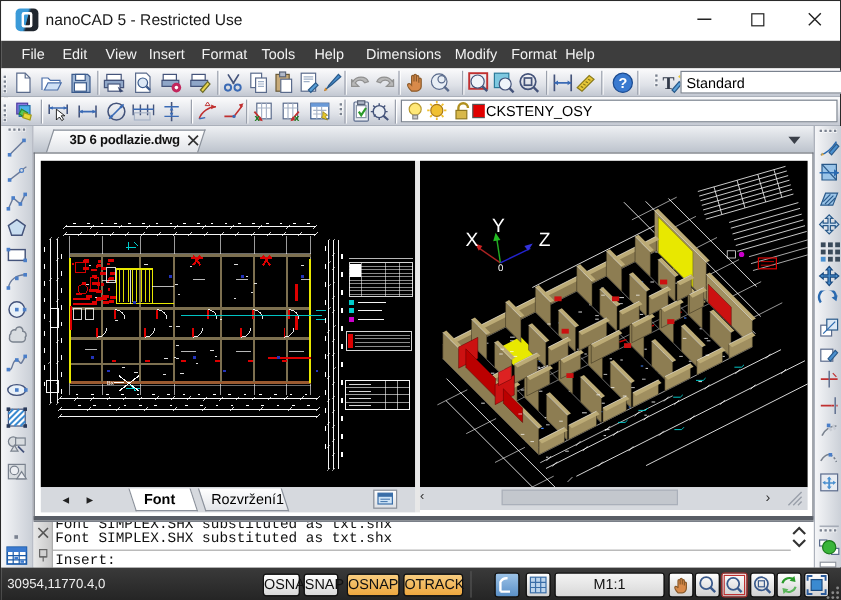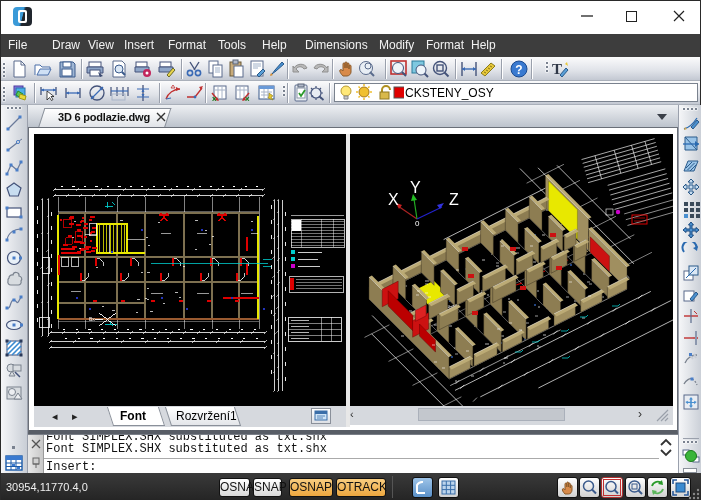--- a/index.html
+++ b/index.html
@@ -31,30 +31,31 @@
 .sbtn{position:absolute;top:5px;height:19px;border-radius:3px;border:1px solid #111;background:linear-gradient(#ffffff,#d8d8d8);color:#111;font-size:12px;text-align:center;line-height:17px}
 .sbtn.on{background:linear-gradient(#f8cd80,#eda73f)}
 .ibtn{position:absolute;top:4px;width:21px;height:21px;border-radius:3px;border:1px solid #111;background:linear-gradient(#ffffff,#d0d0d0)}
 </style></head><body>
 <div id="app">
     <div class="abs" id="titlebar"></div>
     <div class="abs" style="left:12px;top:6px;width:19px;height:19px;border-radius:4px;background:linear-gradient(105deg,#3a9ad8 45%,#20262e 55%)">
       <div class="abs" style="left:5px;top:3px;width:9px;height:13px;border-radius:2px;background:#fff"></div>
       <div class="abs" style="left:7px;top:5px;width:5px;height:9px;border-radius:1px;background:linear-gradient(105deg,#3a9ad8 45%,#20262e 55%)"></div>
     </div>
+    <div class="abs" id="title-text">nanoCAD 5 - Restricted Use</div>
     <svg class="abs" style="left:580px;top:14px" width="12" height="2" viewBox="0 0 12 2">
       <path d="M0 1h12" stroke="#222" stroke-width="1.3"></path>
     </svg>
     <div class="abs" style="left:625px;top:10px;width:11px;height:11px;border:1px solid #222"></div>
     <svg class="abs" style="left:672px;top:9px" width="12" height="12" viewBox="0 0 12 12">
       <path d="M1 1l10 10M11 1L1 11" stroke="#222" stroke-width="1.2"></path>
     </svg>
     <div class="abs" id="menubar">
-      <div class="mi" style="left:7px">File</div>
-      <div class="mi" style="left:51px">Draw</div>
+      <div class="mi" style="left:17px">File</div>
+      <div class="mi" style="left:51px">Edit</div>
       <div class="mi" style="left:87px">View</div>
       <div class="mi" style="left:123px">Insert</div>
       <div class="mi" style="left:167px">Format</div>
       <div class="mi" style="left:217px">Tools</div>
       <div class="mi" style="left:261px">Help</div>
       <div class="mi" style="left:304px">Dimensions</div>
       <div class="mi" style="left:378px">Modify</div>
       <div class="mi" style="left:425px">Format</div>
       <div class="mi" style="left:470px">Help</div>
       <div class="grip" style="background:#888;box-shadow:0 0 0 0.5px #555;left:3px;top:38px"></div>
@@ -177,20 +178,21 @@
       <div class="grip" style="left:2px;top:14px"></div>
       <div class="grip" style="left:2px;top:18px"></div>
       <div class="grip" style="left:545px;top:5px"></div>
       <div class="grip" style="left:545px;top:9px"></div>
       <div class="grip" style="left:545px;top:13px"></div>
       <div class="tbtn" style="left:549px;top:2px;width:20px;height:20px;"><svg width="20" height="20" viewBox="0 0 20 20">
           <text x="2" y="15" font-size="15" font-weight="bold" fill="#303848" font-family="Liberation Serif">T</text>
           <path d="M10 16l6-7 2 2-6 7z" fill="#5aa0d8" stroke="#2a5a8a"></path>
           <path d="M15 5l3 2-1-4z" fill="#e8c83a"></path>
         </svg></div>
+      <div class="abs" style="left:566px;top:2px;width:135px;height:19px;background:#fff;border:1px solid #7a828e;font-size:12px;padding:2px 0 0 4px">Standard</div>
     </div>
     <div class="abs" id="row2">
       <div class="tbtn" style="left:9px;top:2px;width:20px;height:20px;"><svg width="20" height="20" viewBox="0 0 20 20">
           <rect x="4" y="3" width="9" height="9" fill="#8a7ae0" stroke="#4a3aa0"></rect>
           <rect x="6" y="5" width="9" height="9" fill="#4ab0e8" stroke="#2a70a8"></rect>
           <path d="M8 8l5 3-2 4-5-3z" fill="#58c858" stroke="#2a8a2a"></path>
           <path d="M10 11l6 2-1 4-6-2z" fill="#e8d83a" stroke="#a09a1a"></path>
         </svg></div>
       <div class="tbtn" style="left:38px;top:2px;width:20px;height:20px;"><svg width="20" height="20" viewBox="0 0 20 20">
           <path d="M2 4v8M17 4v8" stroke="#44537a" stroke-width="1.3"></path>
@@ -899,20 +901,21 @@
       <div class="sbtn on" style="left:335px;width:50px">OTRACK</div>
       <div class="abs" style="left:391px;top:3px;width:1px;height:22px;background:#555"></div>
       <div class="ibtn" style="left:411px;background:linear-gradient(#9ec4e8,#5a90c8)"><svg width="19" height="19" viewBox="0 0 19 19">
           <path d="M4 15V7a6 6 0 016-3" fill="none" stroke="#fff" stroke-width="2"></path>
           <path d="M4 15h8" stroke="#fff" stroke-width="2"></path>
         </svg></div>
       <div class="ibtn" style="left:437px"><svg width="19" height="19" viewBox="0 0 19 19">
           <rect x="3" y="3" width="13" height="13" fill="#bcd4ec" stroke="#3a6ea8"></rect>
           <path d="M3 7.3h13M3 11.6h13M7.3 3v13M11.6 3v13" stroke="#3a6ea8"></path>
         </svg></div>
+      <div class="abs" style="left:461px;top:4px;width:92px;height:21px;border-radius:3px;border:1px solid #111;background:linear-gradient(#f4f4f4,#d8d8d8);color:#111;font-size:12px;text-align:center;line-height:19px">M1:1</div>
       <div class="ibtn" style="left:556px"><svg width="19" height="19" viewBox="0 0 19 19">
           <path d="M7 16c-2-2-3-4-2.5-5s2 0 2.5 1V6c0-1.3 1.8-1.3 1.8 0v3-4c0-1.3 1.8-1.3 1.8 0v4-3c0-1.2 1.7-1.2 1.7 0v4-2c0-1.1 1.7-1.1 1.7 0v4c0 2-1.5 4-3.5 4z" fill="#d88a4a" stroke="#8a5a2a"></path>
         </svg></div>
       <div class="ibtn" style="left:578px"><svg width="19" height="19" viewBox="0 0 19 19">
           <circle cx="8.5" cy="8" r="5" fill="none" stroke="#3a5a8c" stroke-width="1.5"></circle>
           <path d="M12 11.5l4 4" stroke="#3a5a8c" stroke-width="2"></path>
         </svg></div>
       <div class="ibtn" style="left:600px;width:22px;border-color:#b03030"><svg width="20" height="19" viewBox="0 0 20 19">
           <rect x="1.5" y="1.5" width="17" height="16" fill="none" stroke="#c03030"></rect>
           <circle cx="9" cy="8.5" r="5" fill="none" stroke="#3a5a8c" stroke-width="1.5"></circle>

